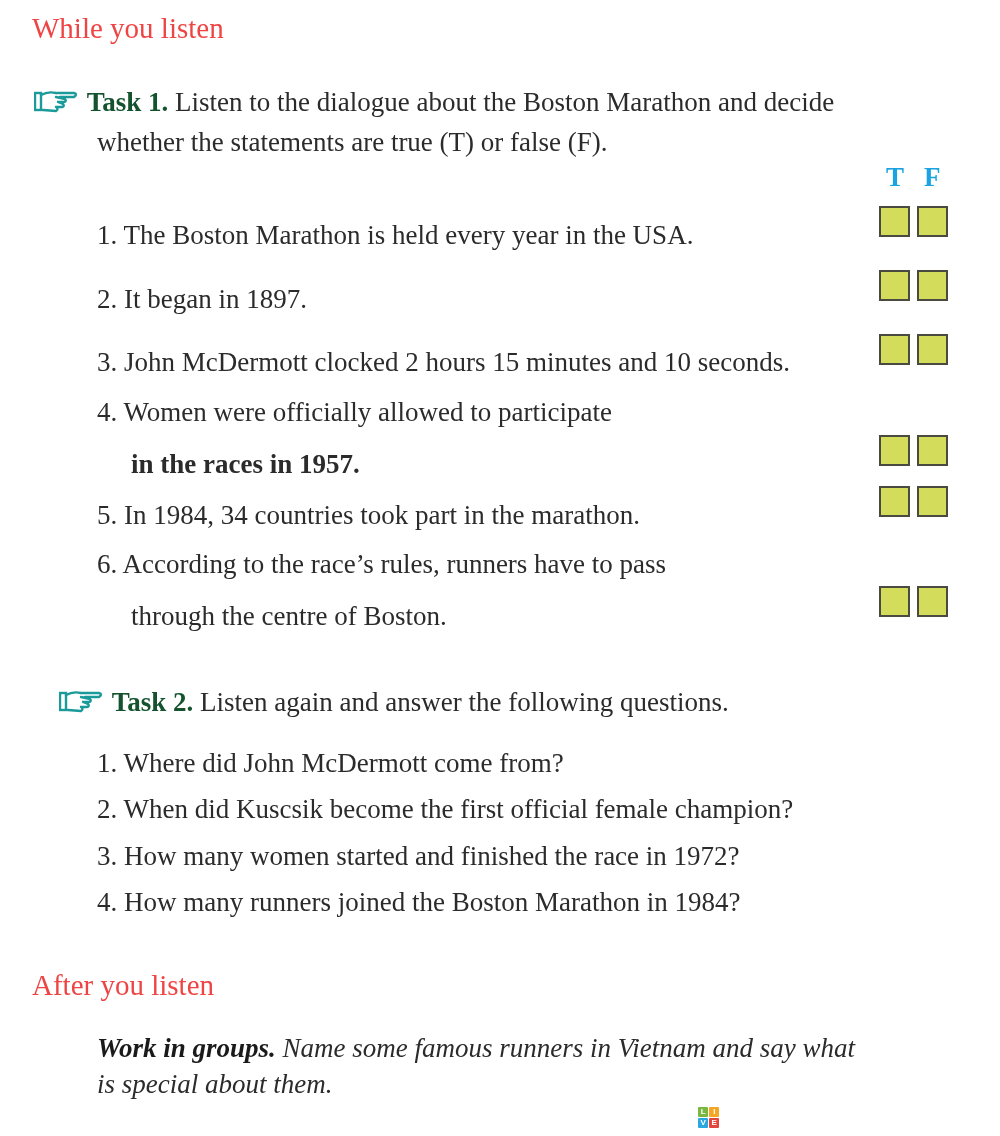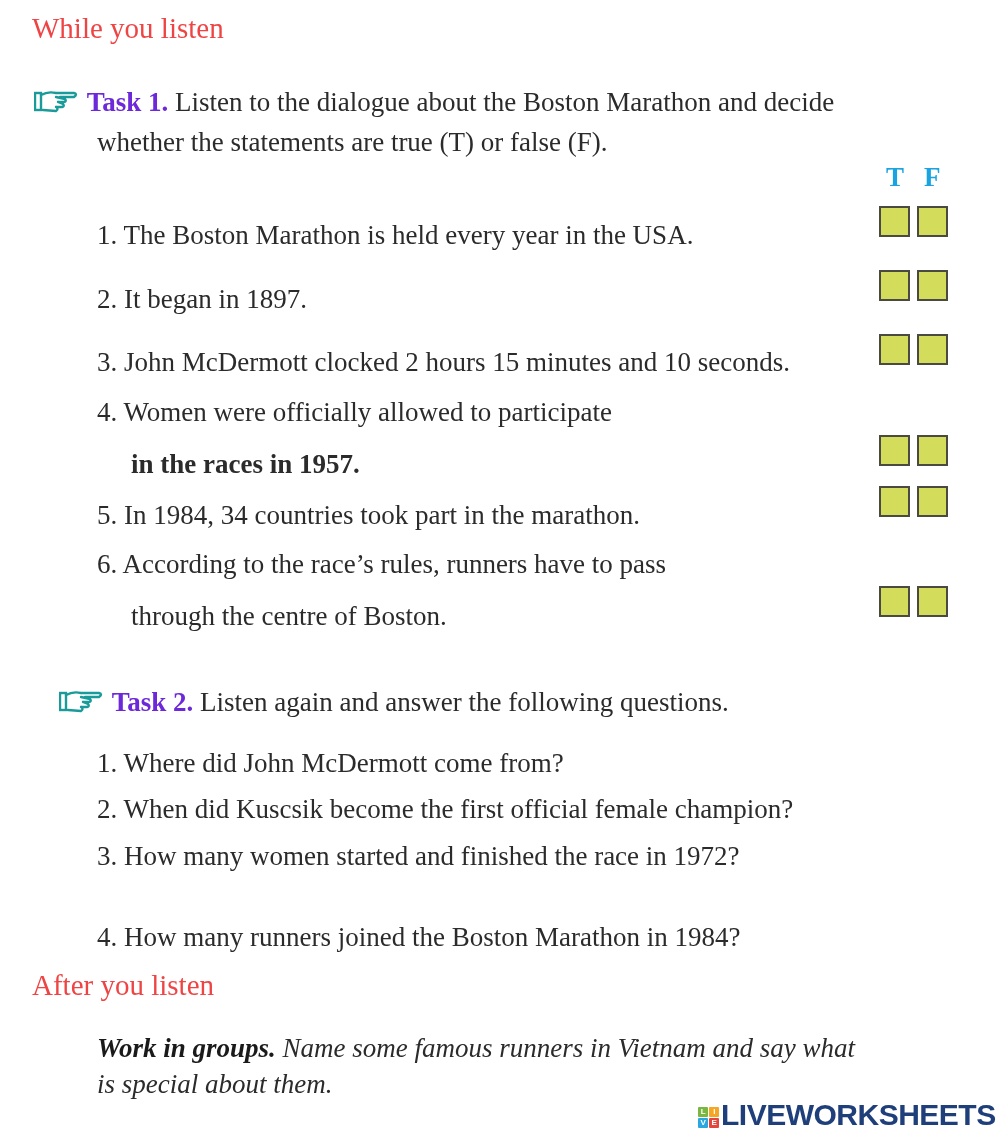--- a/index.html
+++ b/index.html
@@ -8,21 +8,21 @@
       overflow: hidden;
       font-family: "Liberation Serif", "DejaVu Serif", serif;
       color: #2b2b2b;
     }
     .abs { position: absolute; }
     .section-title {
       font-family: "Liberation Serif", serif;
       font-weight: normal; color: #ef4444; font-size: 29px; white-space: nowrap;
     }
     .task-head { font-size: 27px; line-height: 40px; white-space: nowrap; }
-    .task-label { color: #6d28d9; font-weight: bold; }
+    .task-label { color: #14532d; font-weight: bold; }
     .hand { display: inline-block; width: 46px; height: 26px; }
     .item { font-size: 27px; white-space: nowrap; margin-top: 8px; }
     .tf-head { font-family: "Liberation Serif", serif; font-weight: bold; color: #1aa3e0; font-size: 27px; }
     .box {
       position: absolute; width: 31px; height: 31px; background: #d4dc5c;
       border: 2px solid #4a4a40; box-sizing: border-box; cursor: pointer;
     }
     .after-text { font-size: 27px; font-style: italic; line-height: 36px; color: #2b2b2b; }
     .after-text b { font-style: italic; font-weight: bold; color: #1a1a1a; }
     .logo { font-family: "Liberation Sans", sans-serif; font-weight: bold; color: #1f3f7a; font-size: 30px; letter-spacing: -0.5px; }
@@ -74,29 +74,29 @@
     <rect x="1" y="5" width="6" height="17" fill="none" stroke="#1b9a9a" stroke-width="2.4"></rect>
     <path d="M7 7 Q14 3 22 5 L40 5 Q44 6 40 9 L26 9 M22 9 L31 11 Q33 13 30 14 L24 14 M24 14 L29 16 Q31 18 28 19 L22 19 M22 19 Q25 21 22 23 L9 22" fill="none" stroke="#1b9a9a" stroke-width="2.4" stroke-linejoin="round" stroke-linecap="round"></path>
   </svg>
   <span class="task-label">Task 2.</span>
   <span>Listen again and answer the following questions.</span>
 </div>
 
 <div class="abs item" style="left:97px; top:740px;">1. Where did John McDermott come from?</div>
 <div class="abs item" style="left:97px; top:786px;">2. When did Kuscsik become the first official female champion?</div>
 <div class="abs item" style="left:97px; top:833px;">3. How many women started and finished the race in 1972?</div>
-<div class="abs item" style="left:97px; top:914px;text-align:right;">4. How many runners joined the Boston Marathon in 1984?</div>
+<div class="abs item" style="left:97px; top:879px;text-align:right;">4. How many runners joined the Boston Marathon in 1984?</div>
 
 <div class="abs section-title" style="left:32px; top:969px;">After you listen</div>
 
 <div class="abs after-text" style="left:97px; top:1030px; white-space:nowrap;">
   <b>Work in groups.</b><span> Name some famous runners in Vietnam and say what</span>
 </div>
 <div class="abs after-text" style="left:97px; top:1066px; white-space:nowrap;">is special about them.</div>
 
 <div class="abs logo" style="left:698px; top:1098px; white-space:nowrap;">
   <span class="live-grid">
     <span style="background:#7ab642;">L</span>
     <span style="background:#f5a623;">I</span>
     <span style="background:#2aa7df;">V</span>
     <span style="background:#e2463c;">E</span>
-  </span><span>LIVEWORKSHEETS</span>
+  </span>
 </div>
 
 </body></html>

